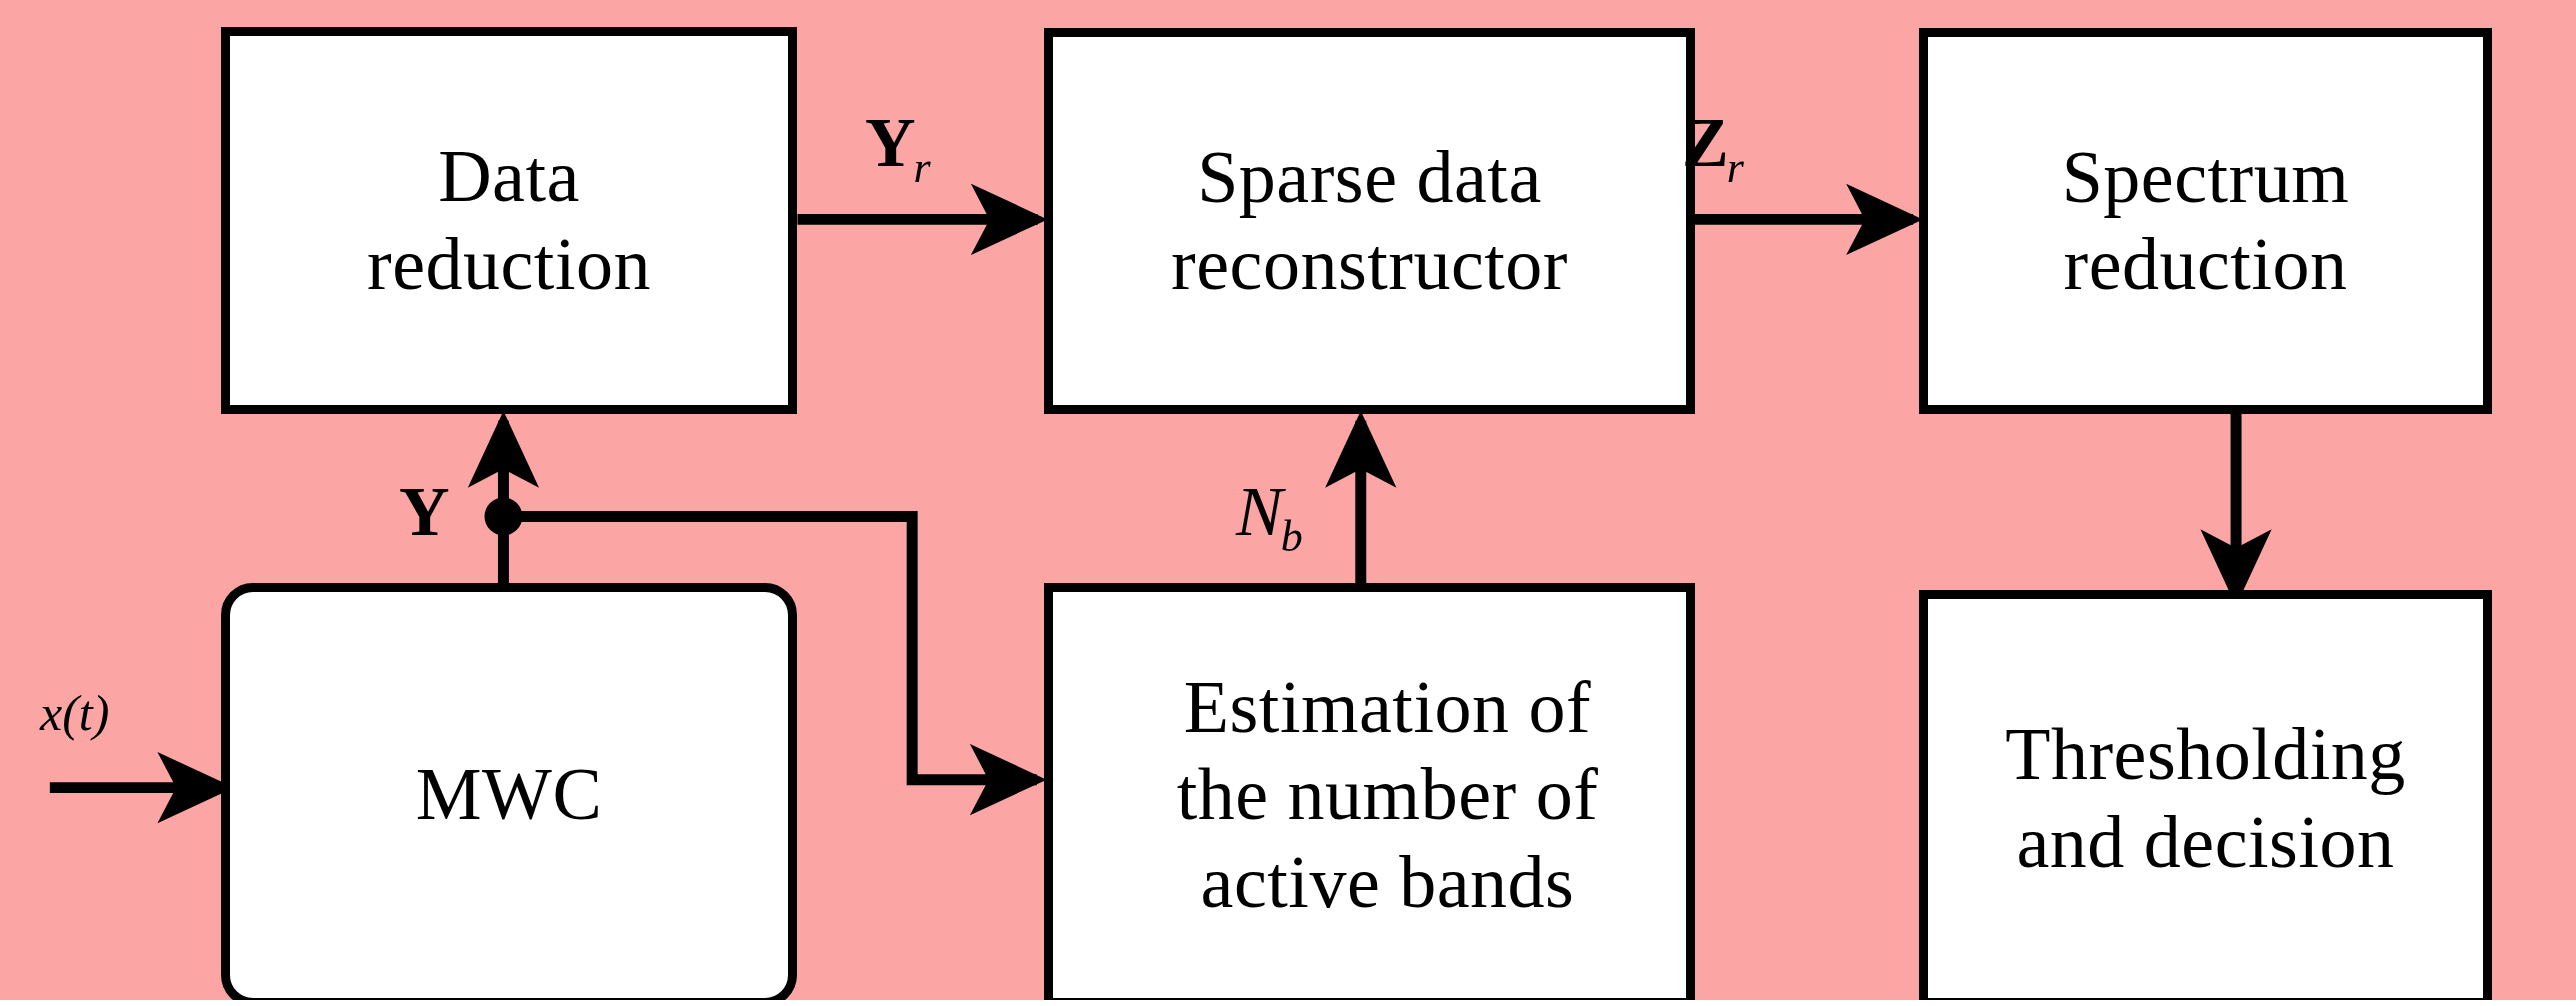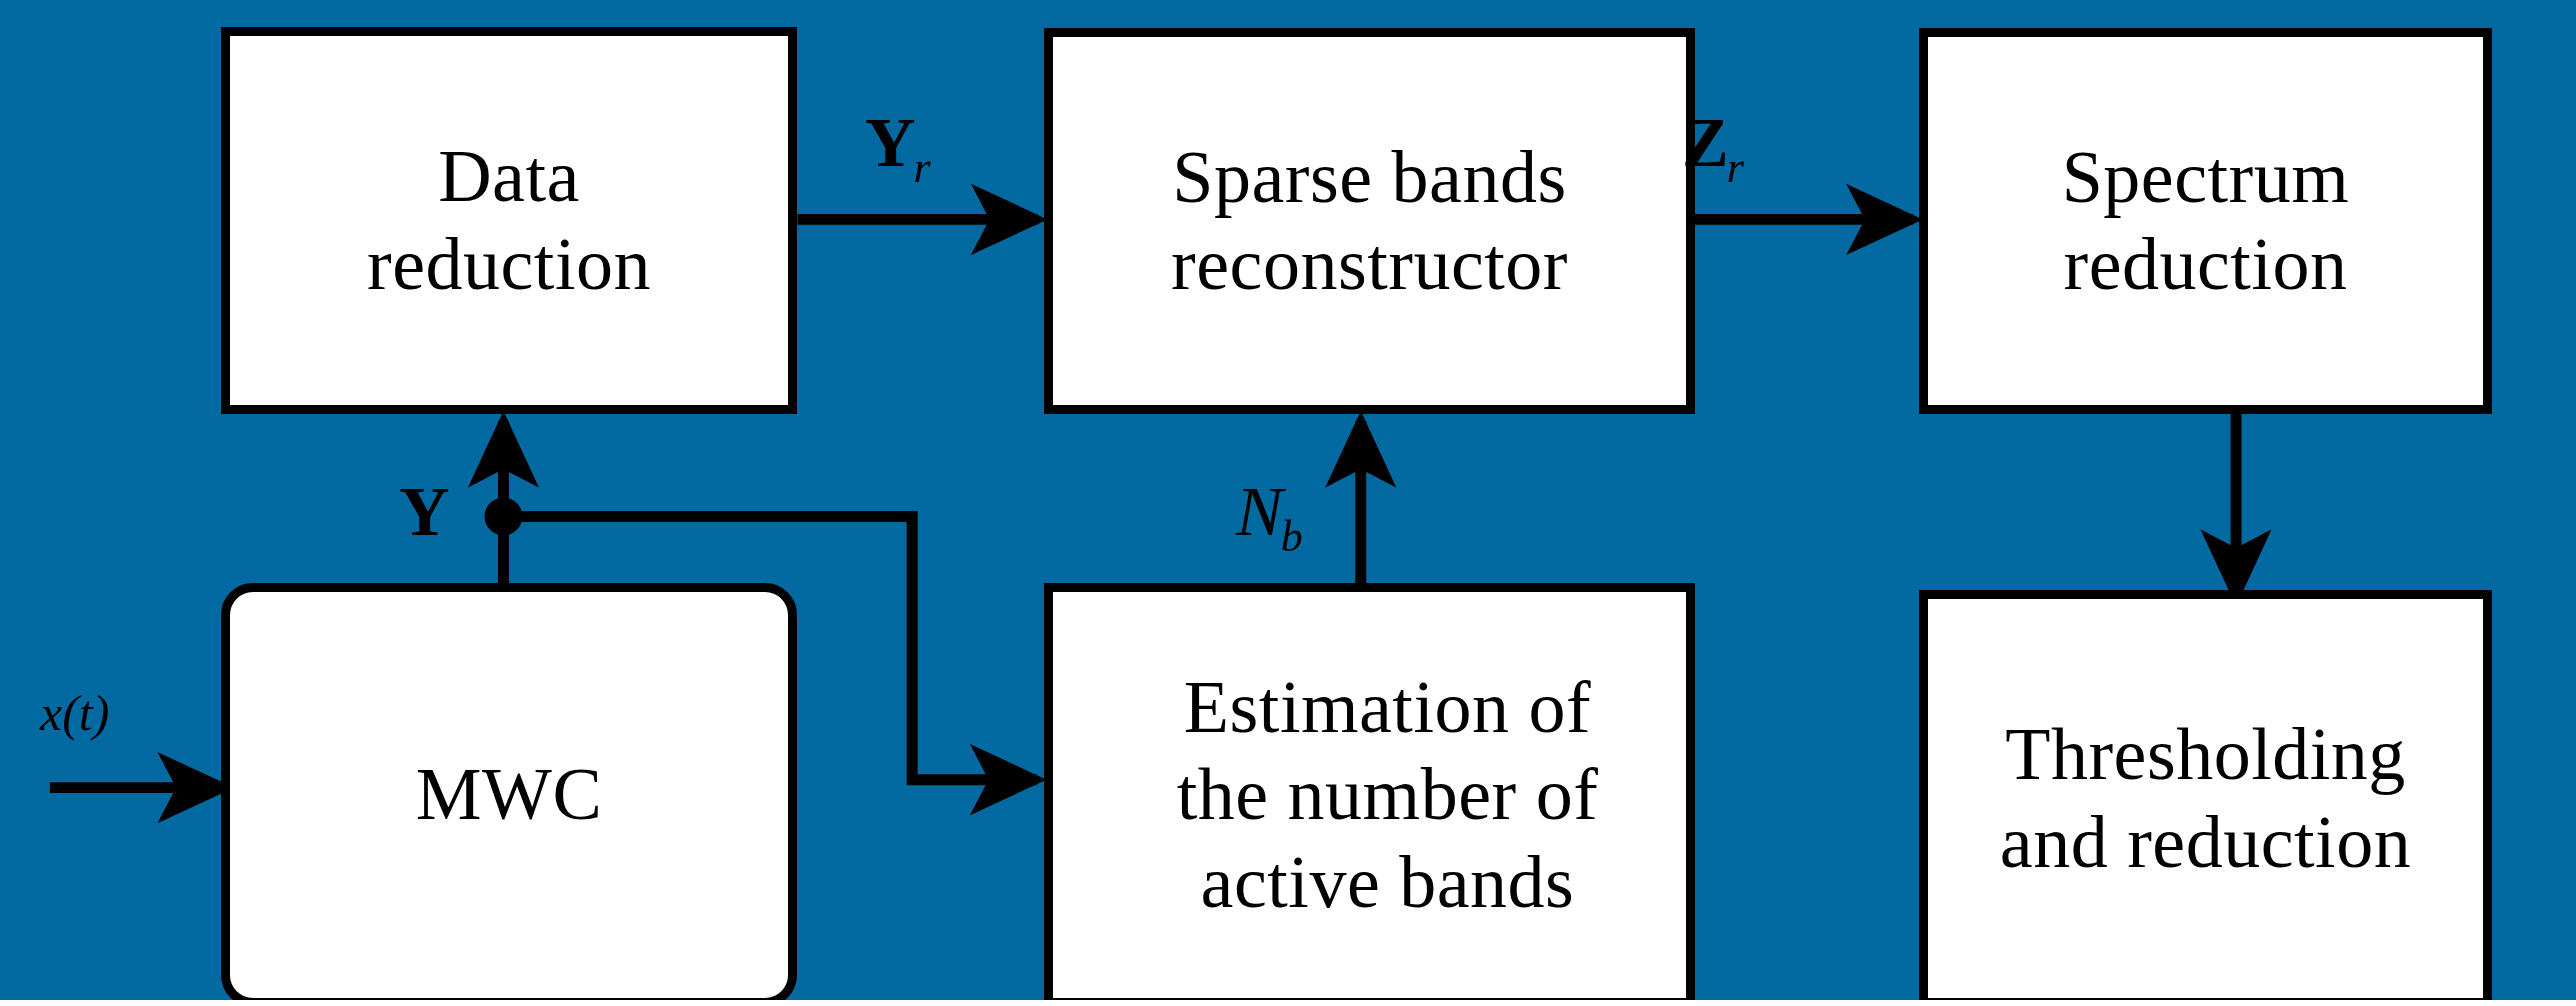--- a/index.html
+++ b/index.html
@@ -7,21 +7,21 @@
     padding: 0;
     background: #ffffff;
   }
   body {
     font-family: "Liberation Serif", "DejaVu Serif", serif;
   }
   #diagram-root {
     position: relative;
     width: 2576px;
     height: 1000px;
-    background: #0369a1;
+    background: #fca5a5;
     overflow: hidden;
   }
   #diagram-svg {
     position: absolute;
     top: 0;
     left: 0;
     width: 2576px;
     height: 1007px;
   }
   .blk {
@@ -92,42 +92,42 @@
 
     <line x1="2243" y1="415" x2="2243" y2="598" stroke="#000000" stroke-width="11" marker-end="url(#arrowhead)"></line>
   </svg>
 
   <div class="blk" style="left:221px; top:27px; width:576px; height:387px;">
     <span class="blk-label">Data
 reduction</span>
   </div>
 
   <div class="blk" style="left:1044px; top:28px; width:651px; height:386px;">
-    <span class="blk-label">Sparse bands
+    <span class="blk-label">Sparse data
 reconstructor</span>
   </div>
 
   <div class="blk" style="left:1919px; top:28px; width:573px; height:386px;">
     <span class="blk-label">Spectrum
 reduction</span>
   </div>
 
   <div class="blk" style="left:221px; top:583px; width:576px; height:424px;border-radius:32px;">
     <span class="blk-label">MWC</span>
   </div>
 
   <div class="blk" style="left:1044px; top:583px; width:651px; height:424px;padding-left:36px;">
     <span class="blk-label">Estimation of
 the number of
 active bands</span>
   </div>
 
   <div class="blk" style="left:1919px; top:590px; width:573px; height:417px;">
     <span class="blk-label">Thresholding
-and reduction</span>
+and decision</span>
   </div>
 
   <div class="sig plain-italic" style="left:40px; top:688px;">
     <span class="base-plain">x(t)</span>
   </div>
 
   <div class="sig bold" style="left:399px; top:477px;">
     <span class="base">Y</span>
   </div>
 

